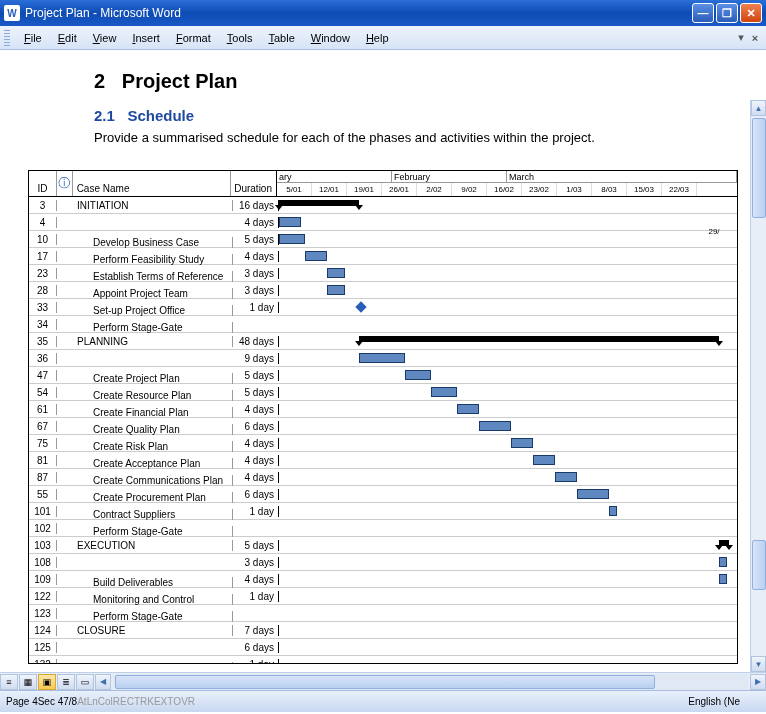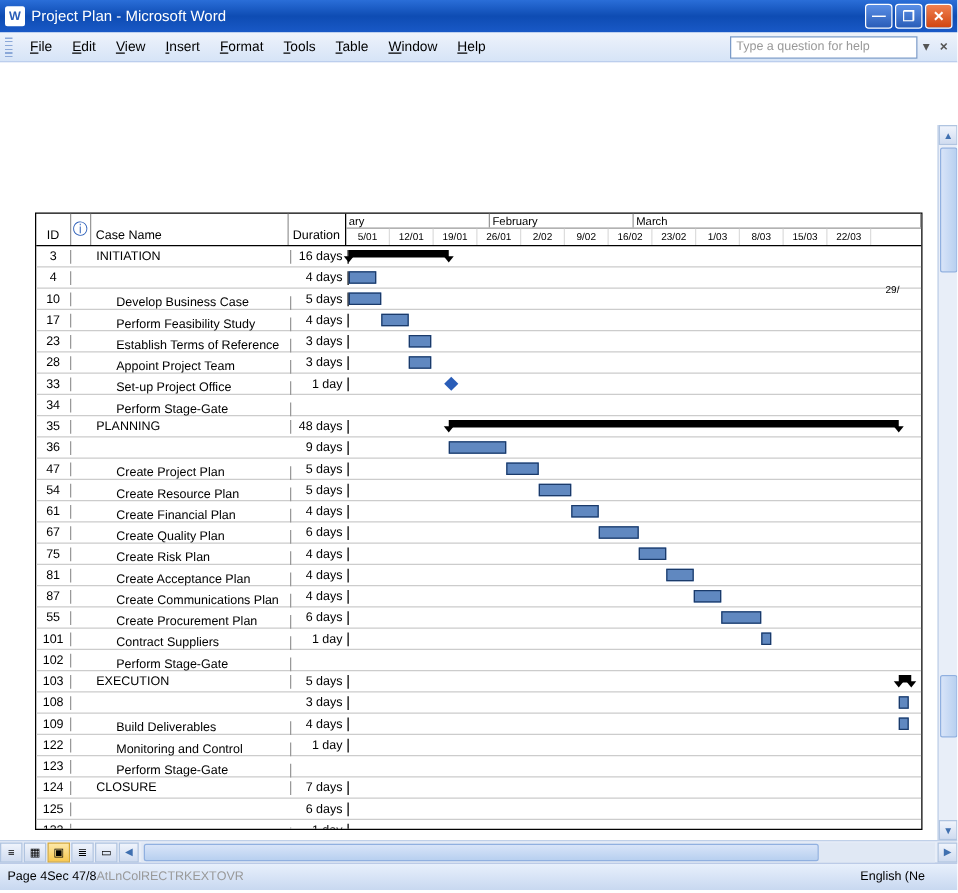--- a/index.html
+++ b/index.html
@@ -97,26 +97,34 @@
       <div class="mitem"><u>E</u>dit</div>
       <div class="mitem"><u>V</u>iew</div>
       <div class="mitem"><u>I</u>nsert</div>
       <div class="mitem"><u>F</u>ormat</div>
       <div class="mitem"><u>T</u>ools</div>
       <div class="mitem"><u>T</u>able</div>
       <div class="mitem"><u>W</u>indow</div>
       <div class="mitem"><u>H</u>elp</div>
     </div>
   <div class="spacer"></div>
-  <div class="askbox">Type a question for help</div>
   <div class="dropdown">▾</div>
   <div class="closeX">×</div>
 </div>
 
 <div class="docarea">
+  <div class="content">
+    <div class="h1">
+      <span>2</span>&nbsp;&nbsp;&nbsp;<span>Project Plan</span>
+    </div>
+    <div class="h2">
+      <span>2.1</span>&nbsp;&nbsp;&nbsp;<span>Schedule</span>
+    </div>
+    <div class="desc">Provide a summarised schedule for each of the phases and activities within the project.</div>
+  </div>
 
   <div class="gantt">
     <div class="gantt-header">
       <div class="gh-id">ID</div>
       <div class="gh-info">ⓘ</div>
       <div class="gh-task">Case Name</div>
       <div class="gh-dur">Duration</div>
       <div class="gh-timeline">
         <div class="gh-months" id="gh-months">
             <div class="gh-month" style="width: 115px;">ary</div>

